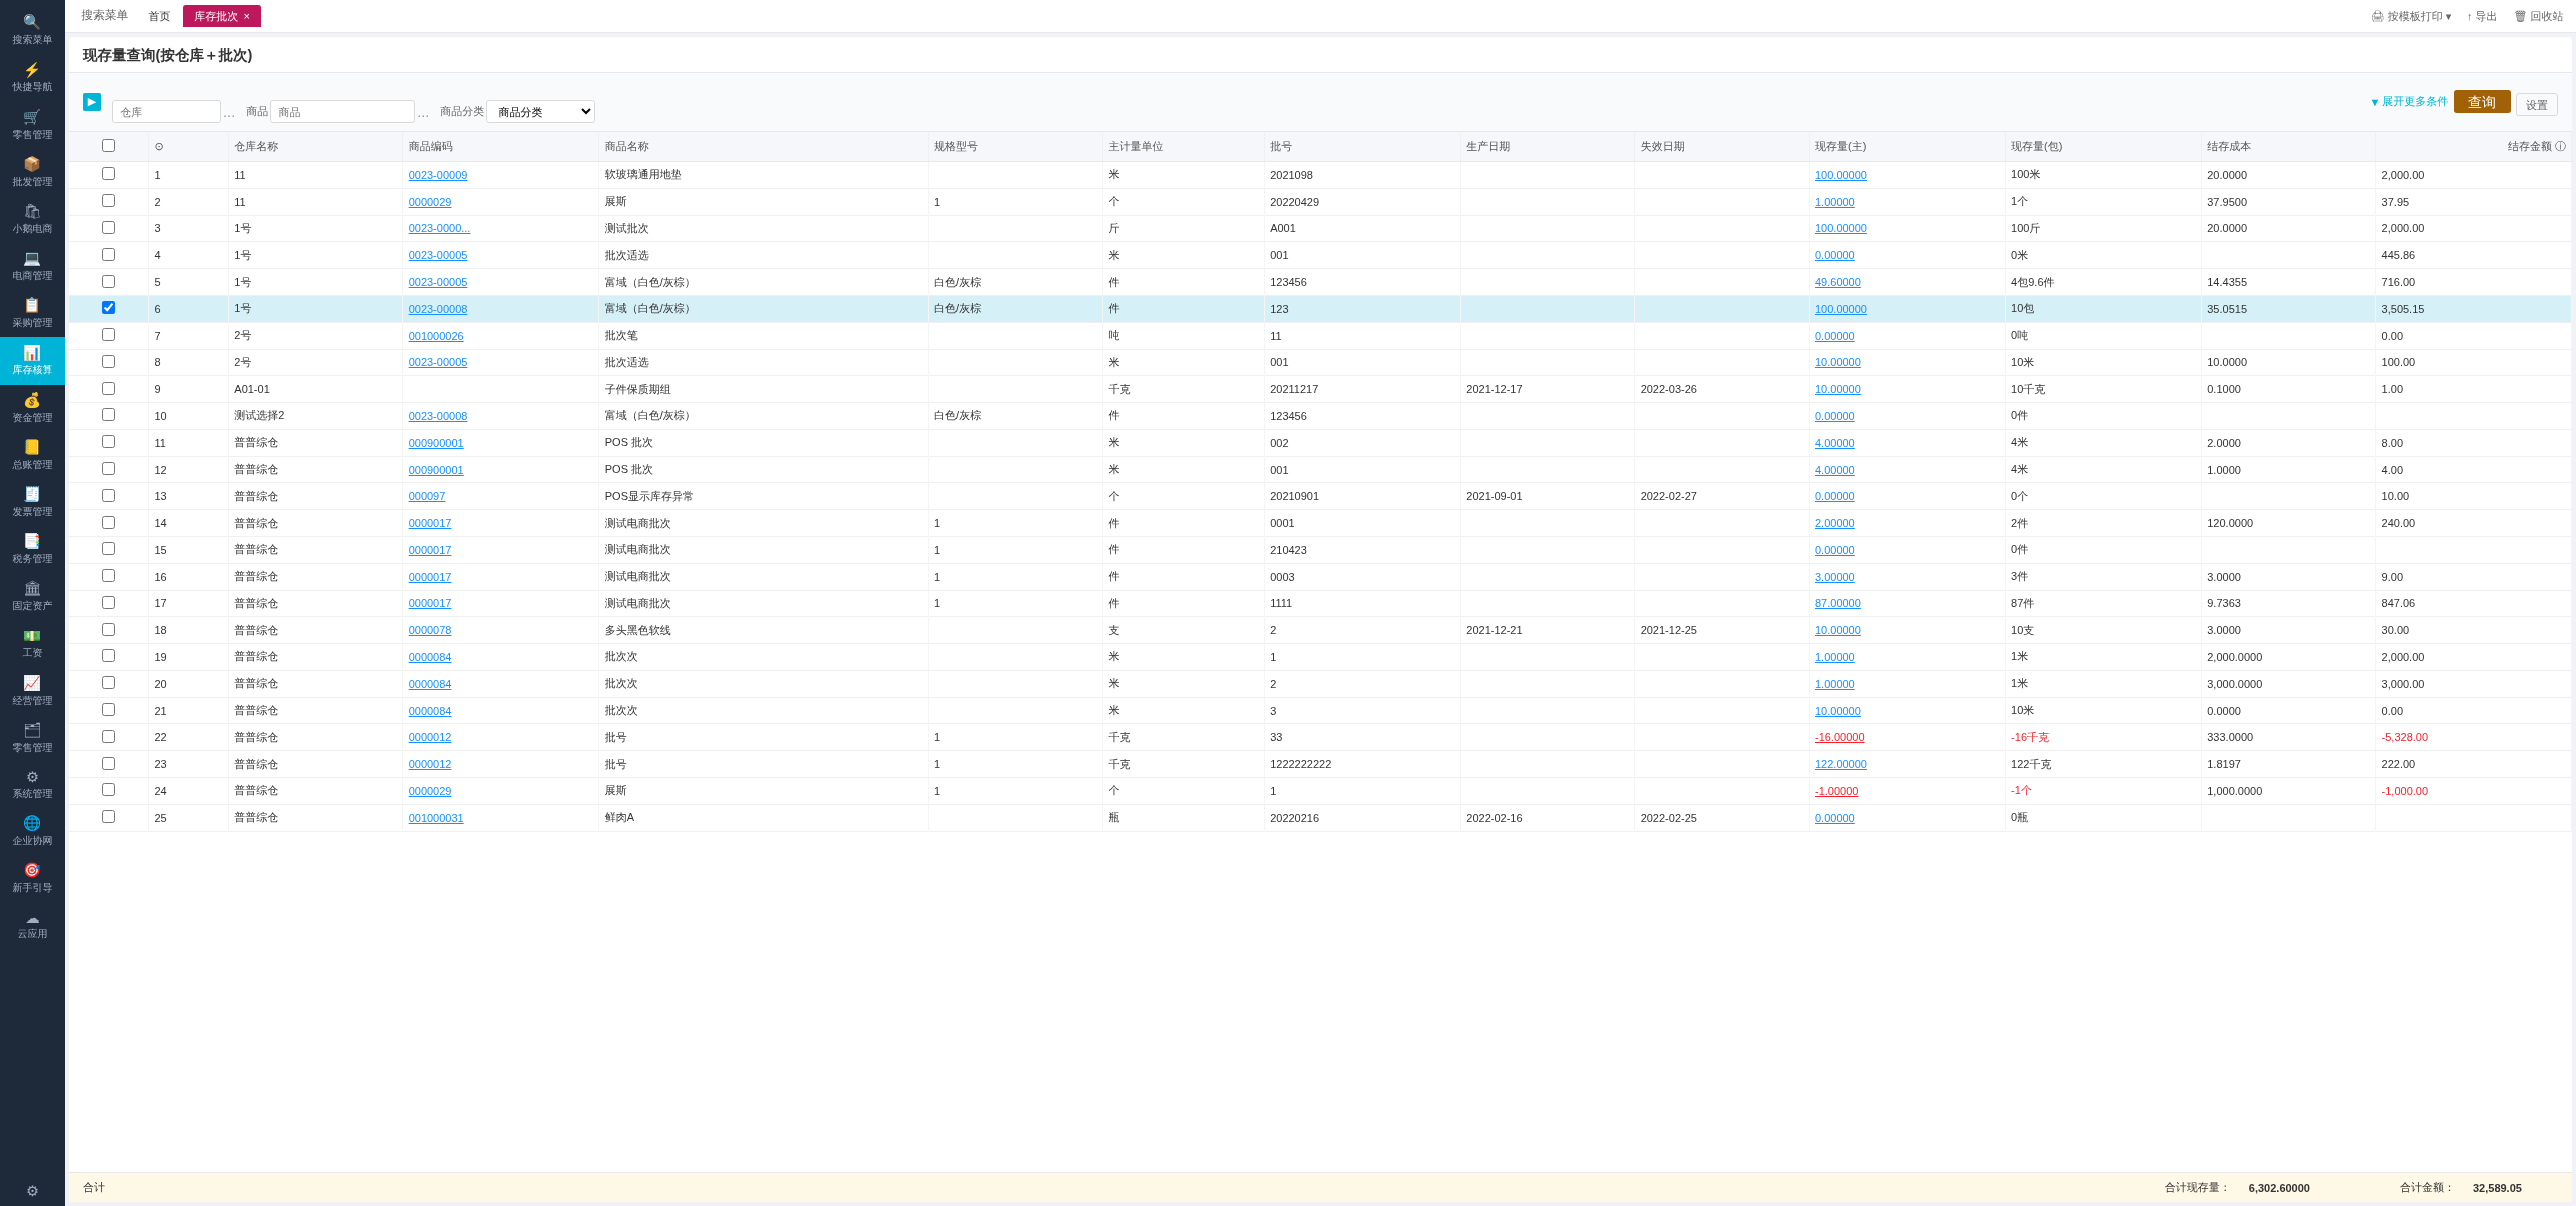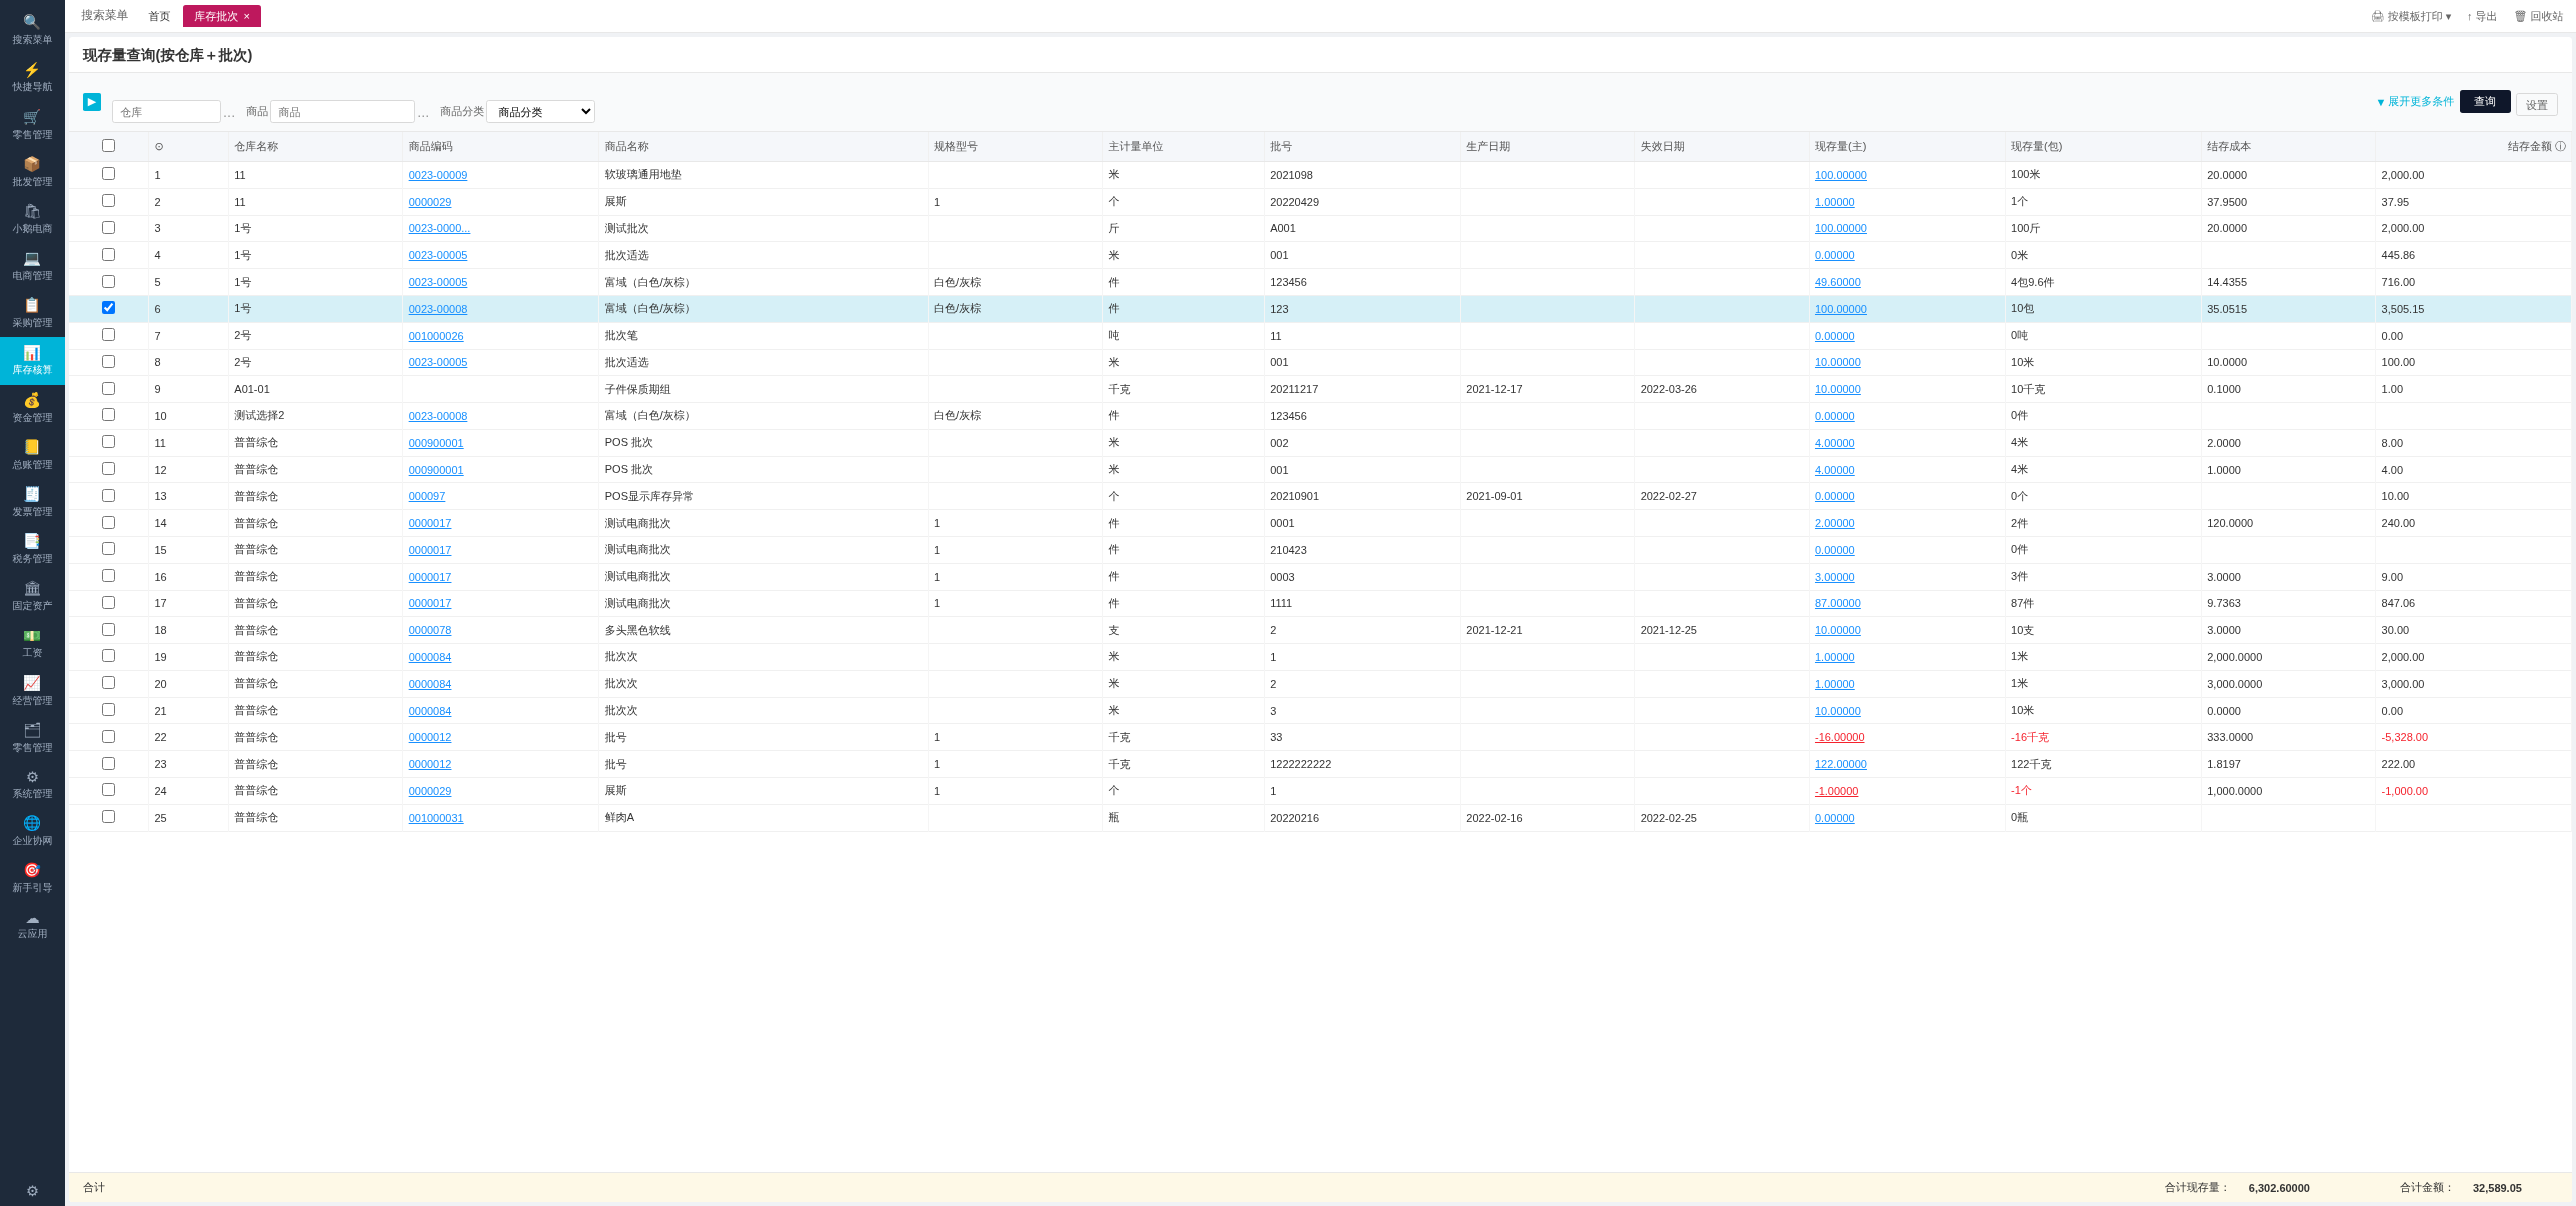--- a/index.html
+++ b/index.html
@@ -172,26 +172,26 @@
       padding: 2.7px 7.2px;
       font-size: 11px;
       height: 23.5px;
       min-width: 109px;
       background: #fff;
       outline: none;
       cursor: pointer;
     }
     .dots { color: #999; font-size: 14.5px; }
     .search-btn {
-      background: #0f172a;
+      background: #a16207;
       color: #fff;
       border: none;
       border-radius: 2.7px;
       padding: 3.6px 14.5px;
-      font-size: 11px;
+      font-size: 14px;
       cursor: pointer;
       height: 23.5px;
     }
     .settings-btn {
       background: none;
       border: 0.9px solid #d9d9d9;
       border-radius: 2.7px;
       padding: 3.6px 9px;
       font-size: 11px;
       cursor: pointer;

